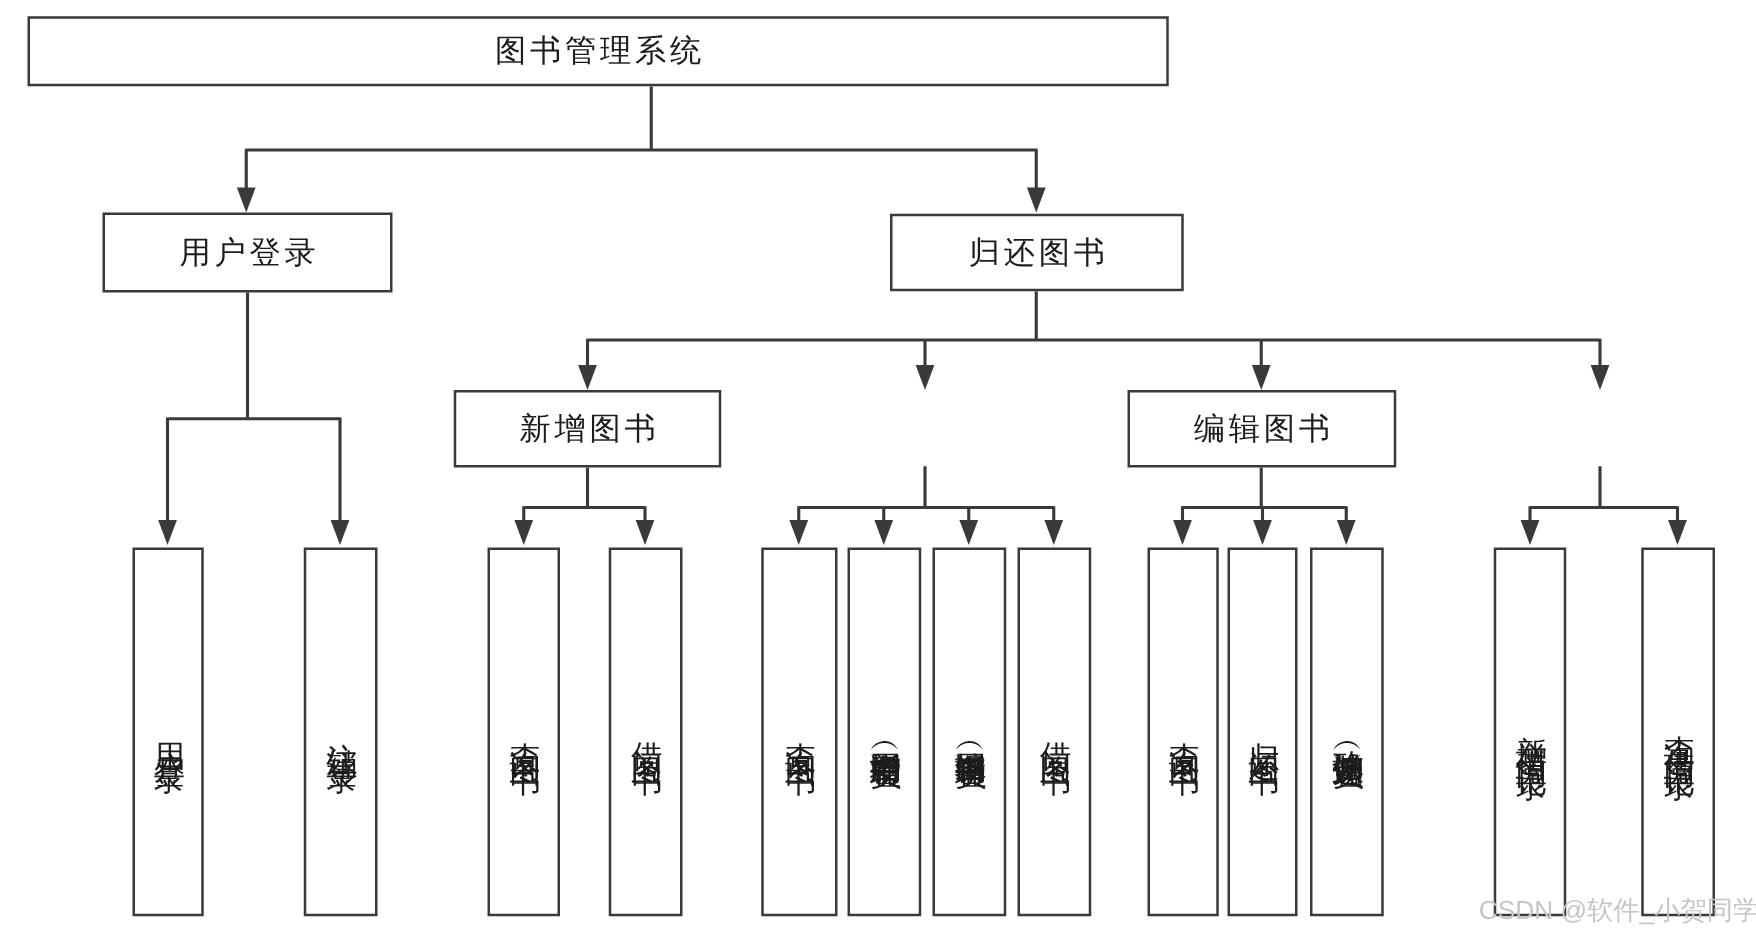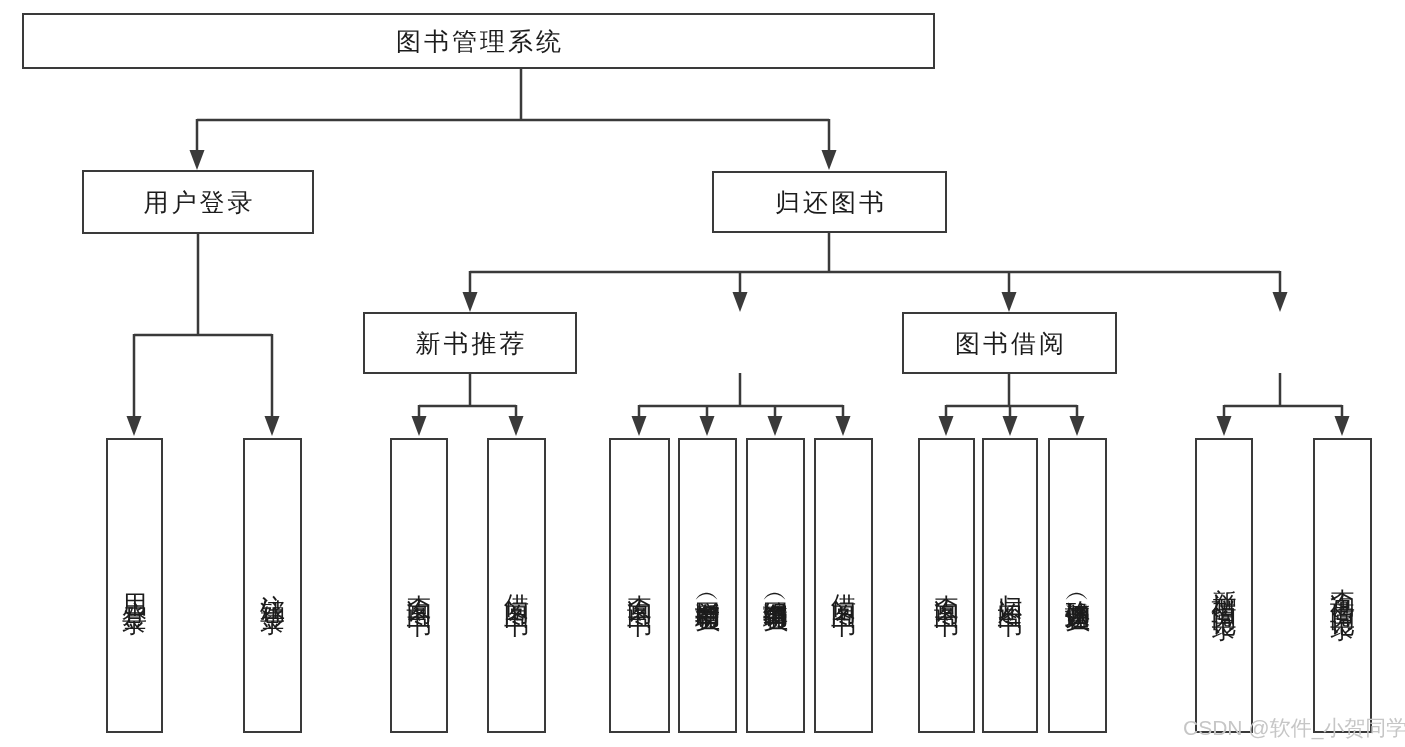--- a/index.html
+++ b/index.html
@@ -119,24 +119,24 @@
   </div>
 
   <div class="box hbox" style="left:82px;top:170px;width:232px;height:64px">
     <span class="lbl">用户登录</span>
   </div>
   <div class="box hbox" style="left:712px;top:171px;width:235px;height:62px">
     <span class="lbl">归还图书</span>
   </div>
 
   <div class="box hbox" style="left:363px;top:312px;width:214px;height:62px">
-    <span class="lbl">新书推荐</span>
+    <span class="lbl">新增图书</span>
   </div>
   <div class="box hbox" style="left:902px;top:312px;width:215px;height:62px">
-    <span class="lbl">图书借阅</span>
+    <span class="lbl">编辑图书</span>
   </div>
 
   <div class="box leaf" style="left:106px;top:438px;width:57px;height:295px">
     <span class="lbl">用户登录</span>
   </div>
   <div class="box leaf" style="left:243px;top:438px;width:59px;height:295px">
     <span class="lbl">注销登录</span>
   </div>
 
   <div class="box leaf" style="left:390px;top:438px;width:58px;height:295px">

